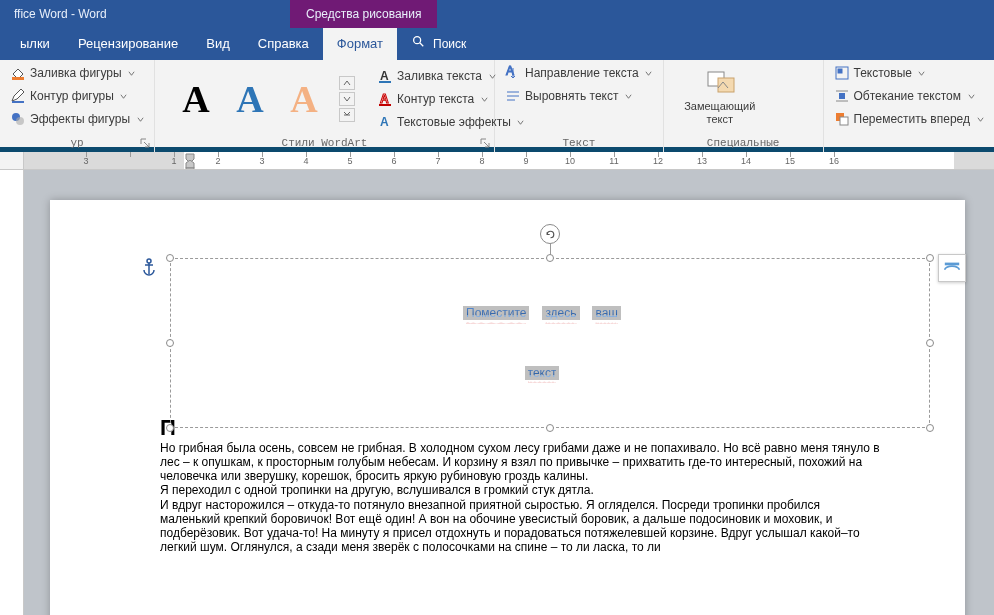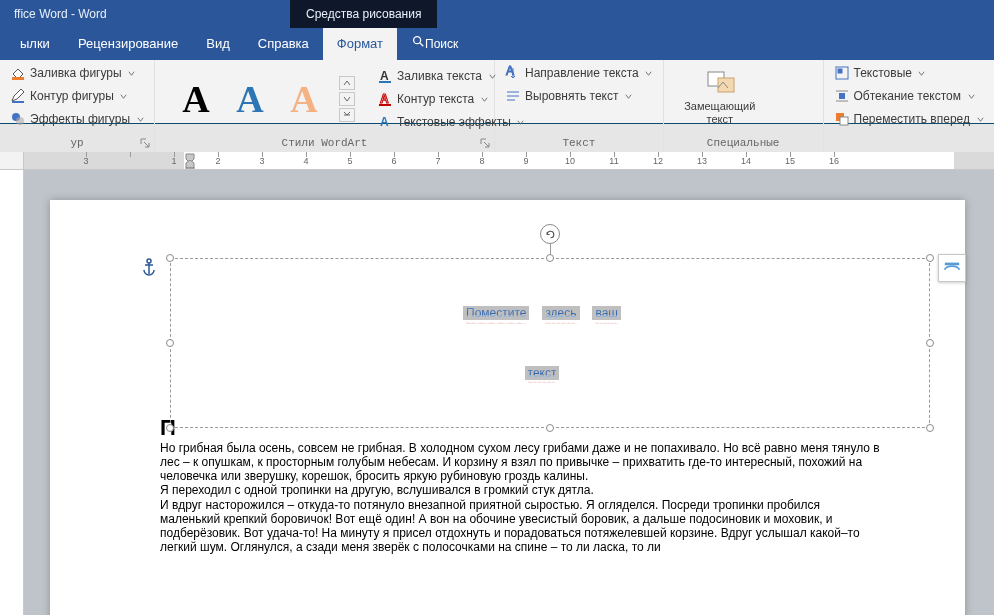--- a/index.html
+++ b/index.html
@@ -1,28 +1,28 @@
 <!DOCTYPE html>
 <html><head>
 <meta charset="utf-8">
 <style>
   * { margin: 0; padding: 0; box-sizing: border-box; font-family: 'Segoe UI', Tahoma, sans-serif; font-size: 12px; }
   body { background: #e6e6e6; overflow: hidden; width: 994px; height: 615px; }
 
   .titlebar { height: 28px; background: #2b579a; color: #fff; display: flex; align-items: center; padding: 0 14px; position: relative; }
   .titlebar .title { font-size: 12px; color: #e8effa; }
-  .tool-tab { position: absolute; left: 290px; top: 0; height: 28px; background: #0f172a; color: #e8effa; display:flex; align-items:center; padding:0 16px; font-size:12px; }
+  .tool-tab { position: absolute; left: 290px; top: 0; height: 28px; background: #701a75; color: #e8effa; display:flex; align-items:center; padding:0 16px; font-size:12px; }
 
   .tabbar { height: 32px; background: #2b579a; display: flex; align-items: flex-end; padding: 0 6px; }
   .tab { color: #fff; padding: 0 14px; height: 32px; line-height: 32px; font-size: 13px; cursor: pointer; }
   .tab.active { background: #f3f3f3; color: #2b579a; }
-  .tab.search { display:flex; align-items:center; gap:0; }
+  .tab.search { display:flex; align-items:center; gap:8px; }
   .tab.search svg { width:14px; height:14px; }
 
-  .ribbon { height: 64px; background: #f3f3f3; border-bottom: 1px solid #0c4a6e; display: flex; }
+  .ribbon { height: 92px; background: #f3f3f3; border-bottom: 5px solid #0c4a6e; display: flex; }
   .group { display:flex; flex-direction:column; border-right:1px solid #e1e1e1; padding:2px 6px 0 6px; height:92px; position:relative; }
   .group-body { display:flex; flex:1; align-items:flex-start; gap:4px; }
   .group-label { text-align:center; font-size:11px; color:#666; height:16px; line-height:14px;font-family:Liberation Mono, monospace; }
   .dialog-launcher { position:absolute; right:2px; bottom:2px; width:14px; height:14px; color:#888; display:flex; align-items:center; justify-content:center; }
   .dialog-launcher svg { width:10px; height:10px; }
 
   .vstack { display:flex; flex-direction:column; gap:1px; }
   .cmd { display:flex; align-items:center; gap:4px; padding:2px 4px; cursor:pointer; height:22px; font-size:12px; color:#3b3b3b; white-space:nowrap; }
   .cmd-icon { width:16px; height:16px; display:flex; align-items:center; justify-content:center; flex-shrink:0; }
   .cmd-dd { width:8px; height:8px; display:flex; align-items:center; justify-content:center; color:#666; margin-left:2px; }

